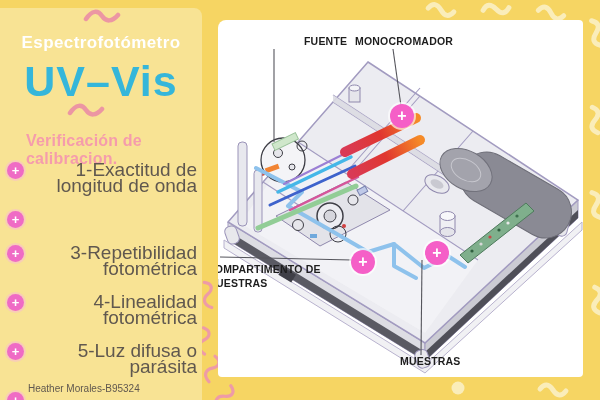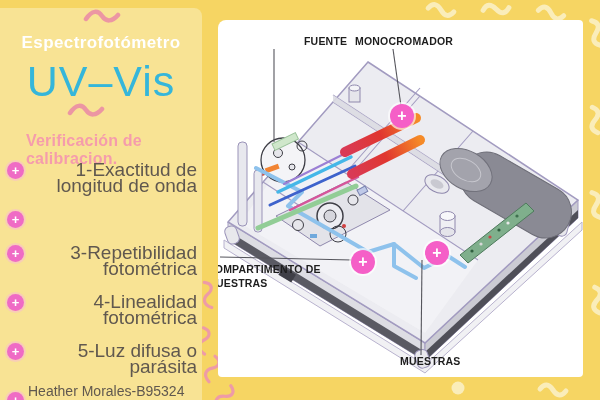--- a/index.html
+++ b/index.html
@@ -11,33 +11,33 @@
   
   .card{position:absolute;left:0;top:8px;width:202px;height:392px;
         background:#F8E394;border-radius:0 8px 0 0;z-index:1;}
   .tilde{position:absolute;}
   .t1{left:83px;top:1px;}
   .t2{left:67px;top:95px;}
   .title{position:absolute;left:0;top:23px;width:100%;text-align:center;
          color:#FFFFFF;font-size:17px;line-height:23px;font-weight:800;
          letter-spacing:.4px;}
   .title2{position:absolute;left:0;top:50px;width:100%;text-align:center;
-          color:#35B6DA;font-size:43px;line-height:46px;font-weight:400;
+          color:#35B6DA;font-size:43px;line-height:46px;font-weight:700;
           letter-spacing:1px;}
   .subtitle{position:absolute;left:14px;top:124px;color:#F59CAC;
             font-size:16px;font-weight:700;letter-spacing:.2px;margin-left:12px;}
   .checklist{position:absolute;left:7px;top:154px;width:190px;
              display:flex;flex-direction:column;gap:17px;}
   .chk-row{display:flex;align-items:flex-start;}
   .plus-ico{flex:0 0 17px;width:17px;height:17px;border-radius:50%;
             background:#EF6BC5;color:#FFFFFF;font-size:13px;font-weight:700;
             line-height:17px;text-align:center;margin-right:7px;
             box-shadow:0 0 0 2px rgba(248,180,225,.45);}
   .chk-txt{color:#60584F;font-size:19px;line-height:16px;max-width:172px;text-align:right;}
-  .footer{position:absolute;left:28px;top:375px;color:#60584F;font-size:14px;text-align:center;}
+  .footer{position:absolute;left:28px;top:375px;color:#60584F;font-size:10px;text-align:center;}
 
   
   .panel{position:absolute;left:218px;top:20px;width:365px;height:357px;
          background:#FFFFFF;border-radius:8px 4px 4px 4px;overflow:hidden;z-index:1;}
   .device-svg{position:absolute;left:0;top:0;}
   .lbl{position:absolute;color:#1D1D1D;font-size:10.5px;font-weight:700;
        letter-spacing:.2px;line-height:13.5px;white-space:nowrap;}
   .lbl-fuente{left:38px;top:15px;padding-left:48px;}
   .lbl-mono{left:137px;top:15px;}
   .lbl-comp{left:-11px;top:243px;}

